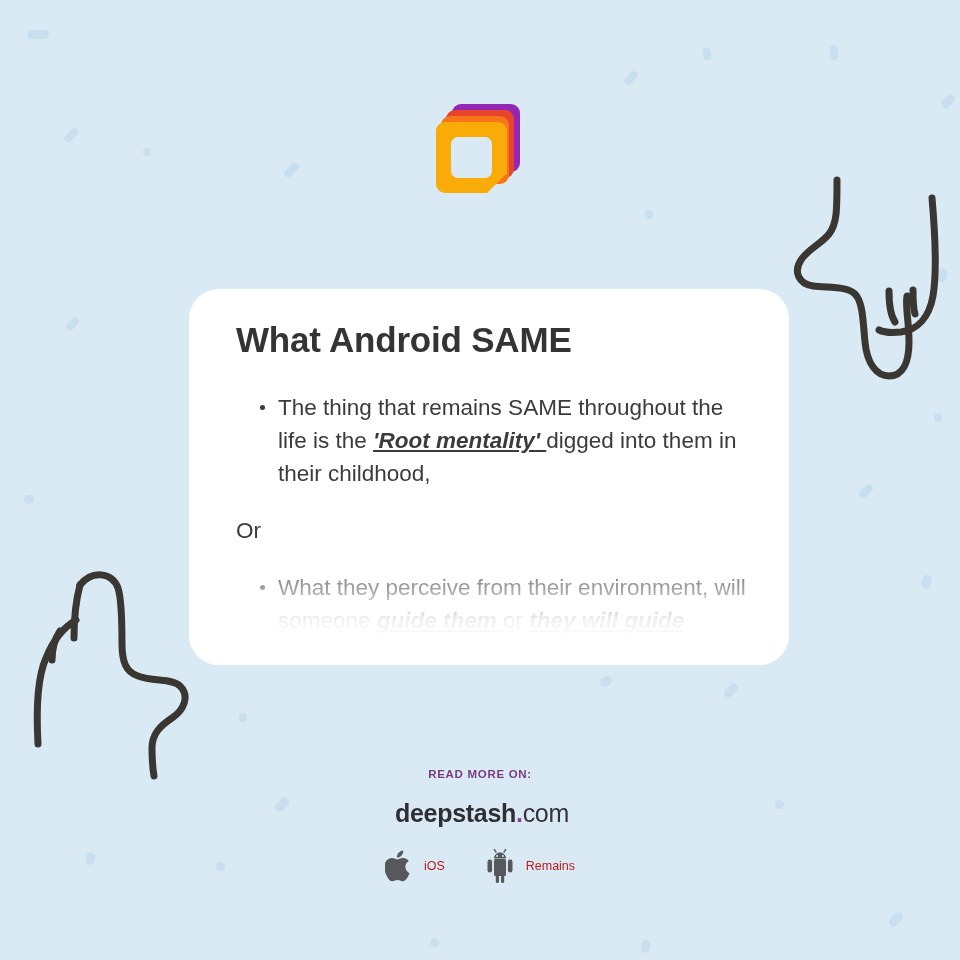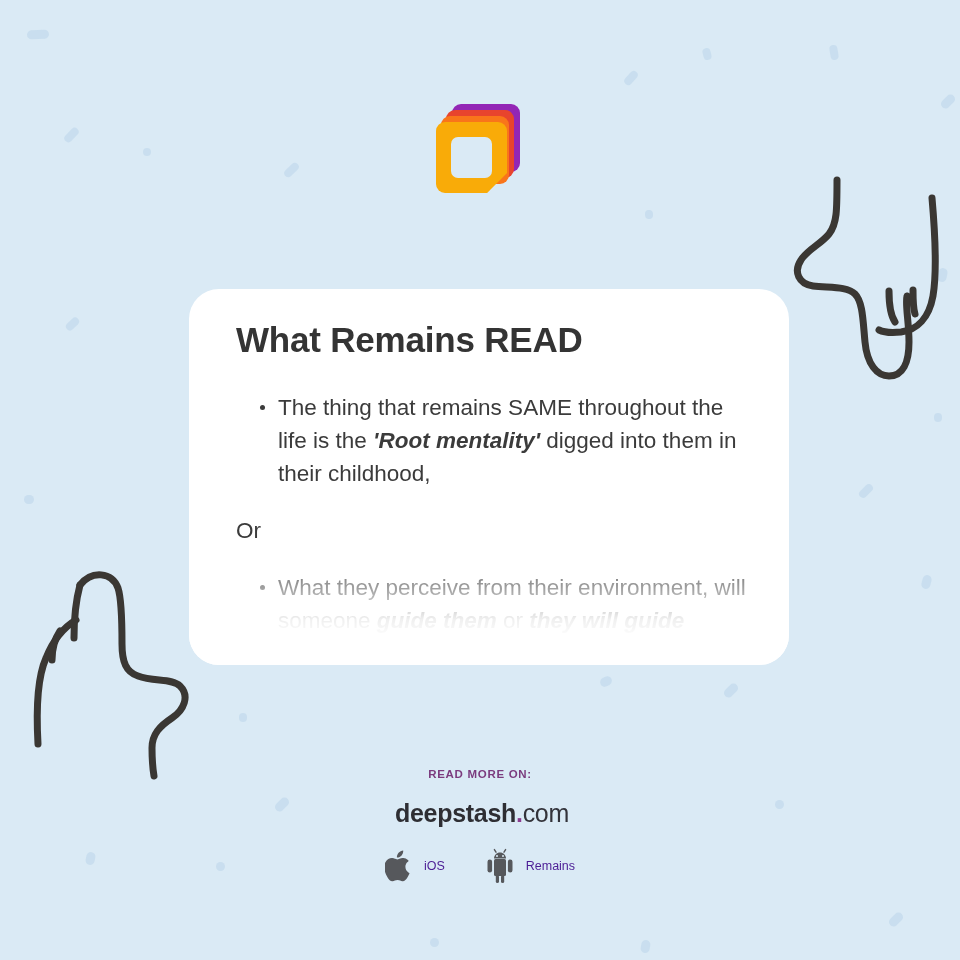--- a/index.html
+++ b/index.html
@@ -131,20 +131,21 @@
   }
   .or-line {
     font-size: 22.5px;
     line-height: 33px;
     color: #3b3b3b;
     margin: 0 0 24px 0;
   }
   .emph {
     font-weight: bold;
     font-style: italic;
+    text-decoration: underline;
   }
 
   .fade-mask {
     position: absolute;
     left: 0;
     right: 0;
     bottom: 0;
     height: 120px;
     background: linear-gradient(to bottom,
       rgba(255,255,255,0) 0%,
@@ -186,21 +187,21 @@
     align-items: center;
     gap: 38px;
   }
   .store {
     display: flex;
     align-items: center;
     gap: 9px;
   }
   .store-label {
     font-size: 12.5px;
-    color: #4c1d95;
+    color: #b91c1c;
   }
   .store svg { display: block; }
 </style>
 </head>
 <body>
 
 <div id="stage">
 
   <div class="confetti-layer">
       <div class="confetti" style="left: 27px; top: 30px; width: 22px; height: 9px; background: rgb(198, 220, 237); transform: rotate(-2deg);"></div>
@@ -254,21 +255,21 @@
       <div class="lyr lyr-purple"></div>
       <div class="lyr lyr-red"></div>
       <div class="lyr lyr-orange"></div>
       <div class="lyr lyr-amber"></div>
       <div class="lyr lyr-hole"></div>
     </div>
   </div>
 
   <div class="card">
     <div class="card-inner">
-      <h1 class="card-title">What Remains READ</h1>
+      <h1 class="card-title">What Android SAME</h1>
       <div class="bullets" id="bullet-list">
           <div class="bullet"><span>The thing that remains SAME throughout the life is the </span><span class="emph">'Root mentality' </span><span>digged into them in their childhood,</span></div>
           <div class="or-line"><span>Or</span></div>
           <div class="bullet"><span>What they perceive from their environment, will someone </span><span class="emph">guide them </span><span>or </span><span class="emph">they will guide</span></div>
         </div>
     </div>
     <div class="fade-mask"></div>
   </div>
 
   <div class="footer">

